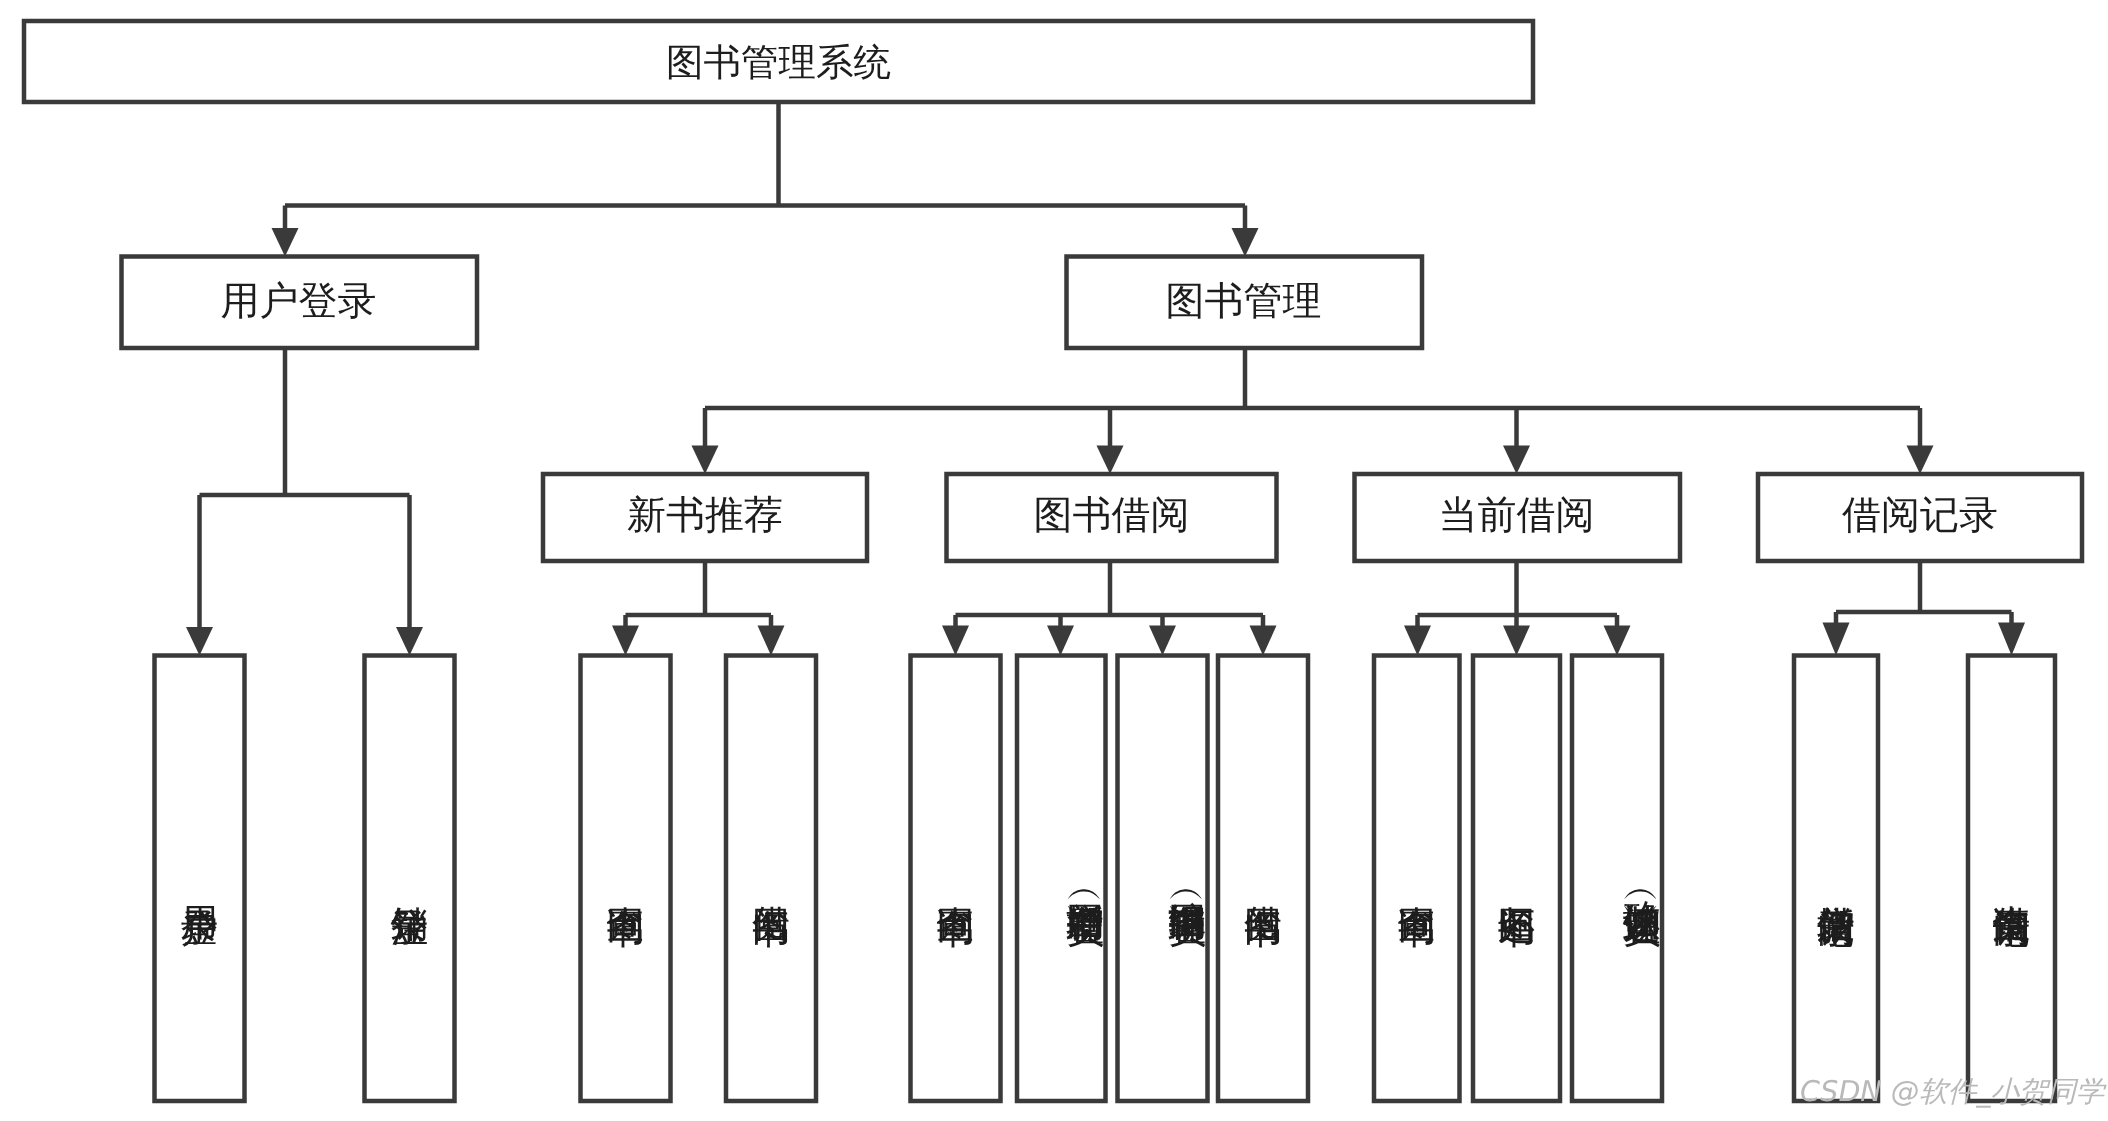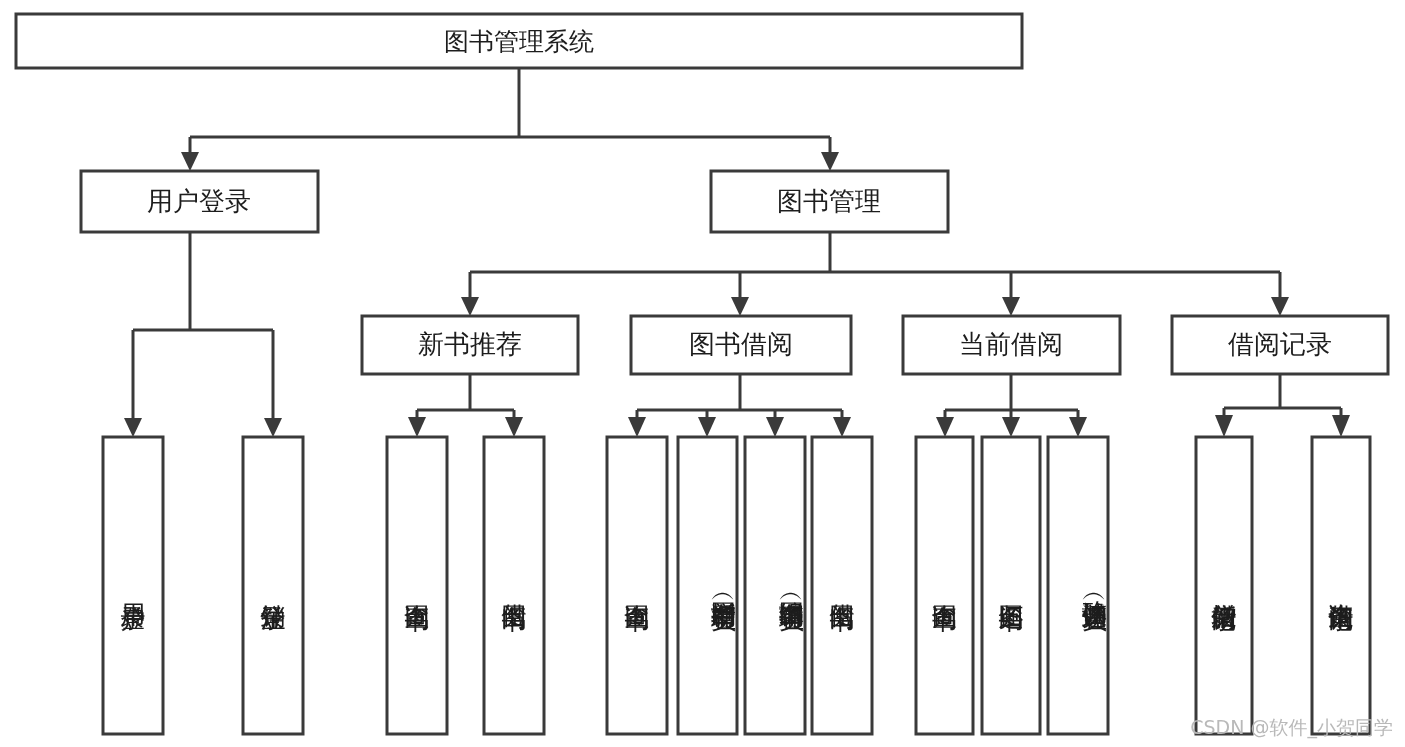--- a/index.html
+++ b/index.html
@@ -62,26 +62,27 @@
     color: #1d1d1d;
     writing-mode: vertical-rl;
     text-orientation: upright;
     white-space: nowrap;
     letter-spacing: 1px;
     text-align: center;
     pointer-events: none;
   }
   .watermark {
     position: absolute;
-    right: 12px;
+    right: 2px;
     bottom: 6px;
     font-family: "DejaVu Sans", "Liberation Sans", sans-serif;
     font-size: 19px;
     color: #b9b9b9;
     white-space: nowrap;
+    font-style: italic;
   }
 </style>
 </head>
 <body>
 
 <div id="diagram-root">
 
   <svg id="tree-svg" viewBox="0 0 1405 747">
     <defs></defs>
 

